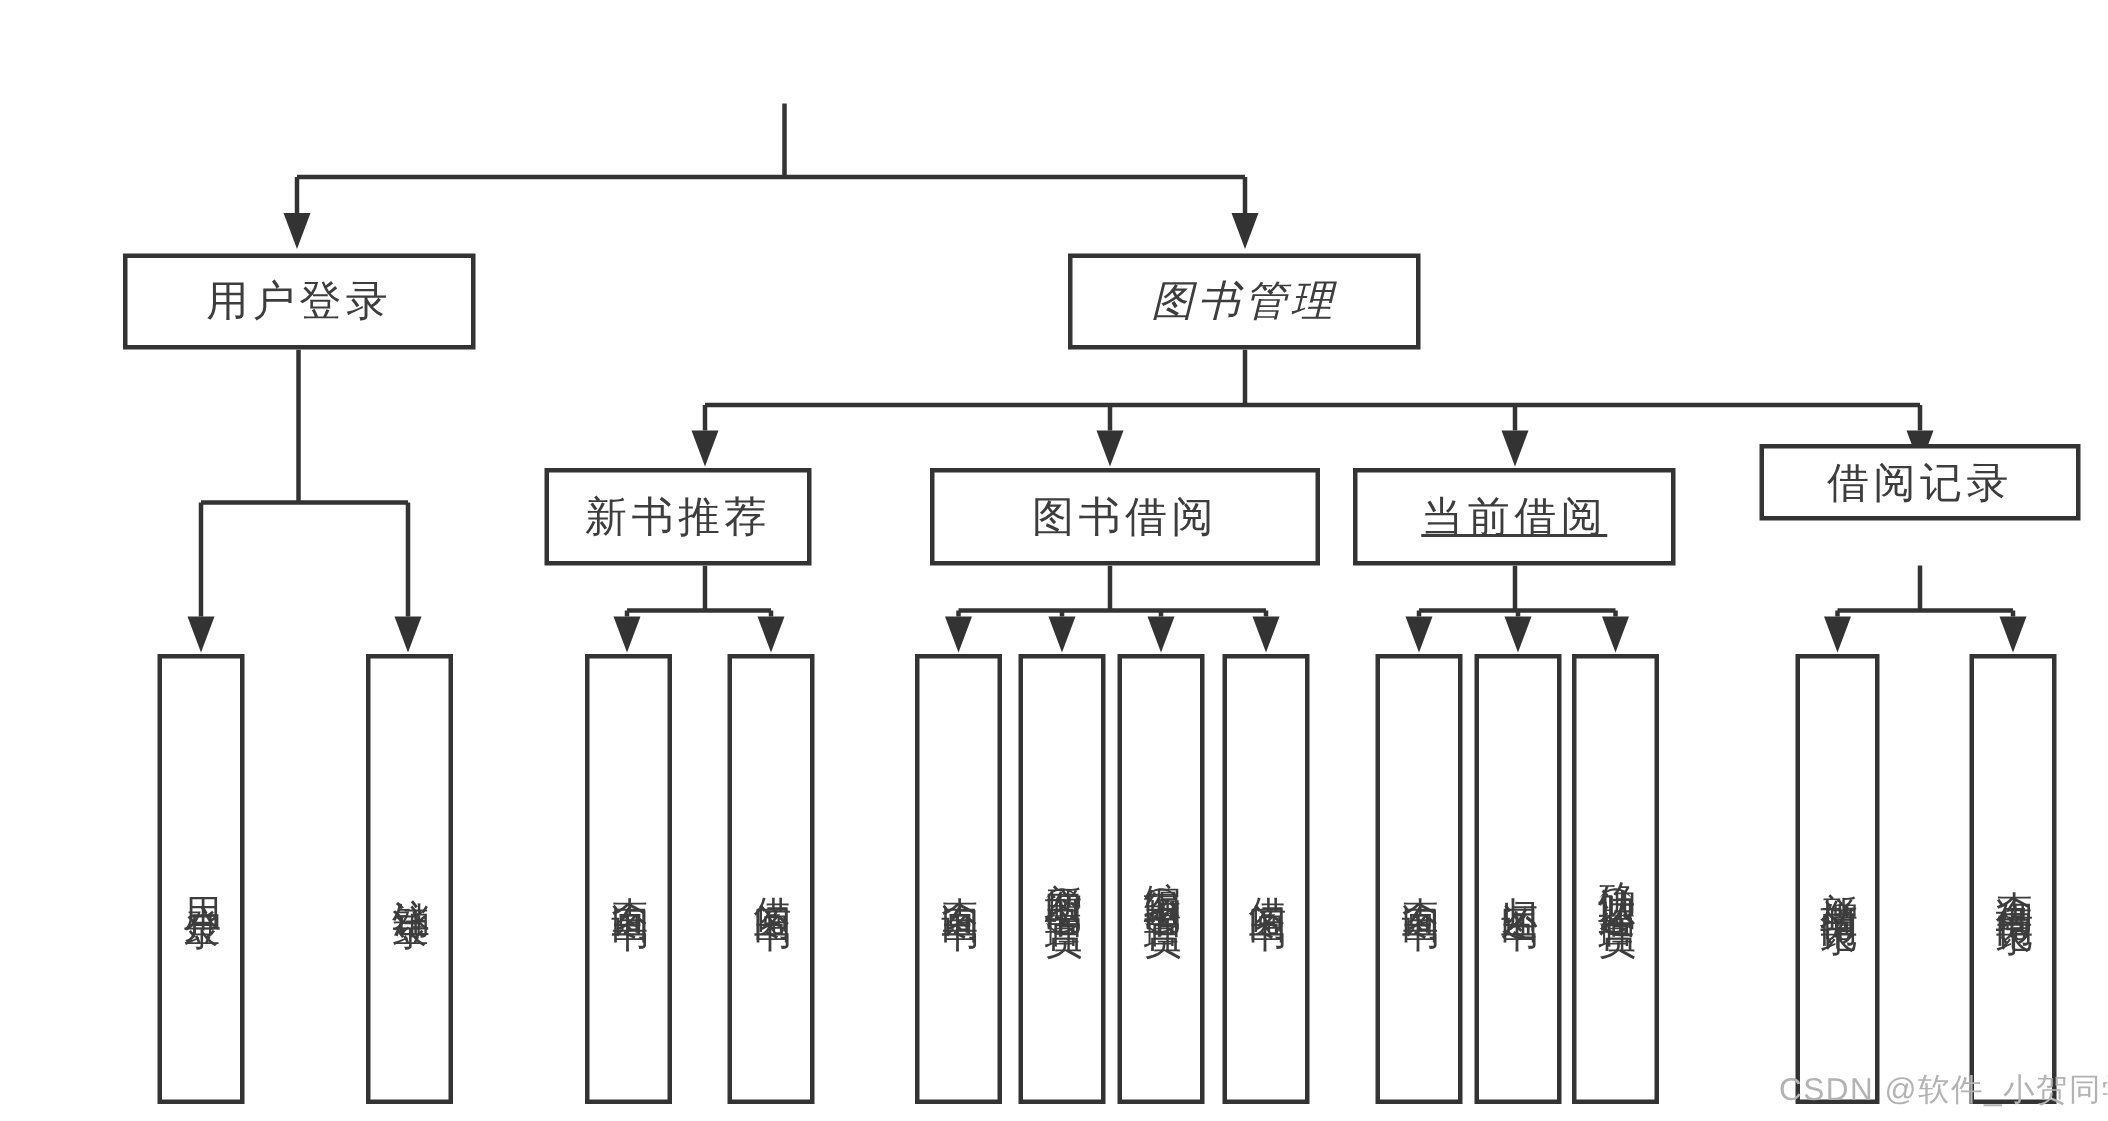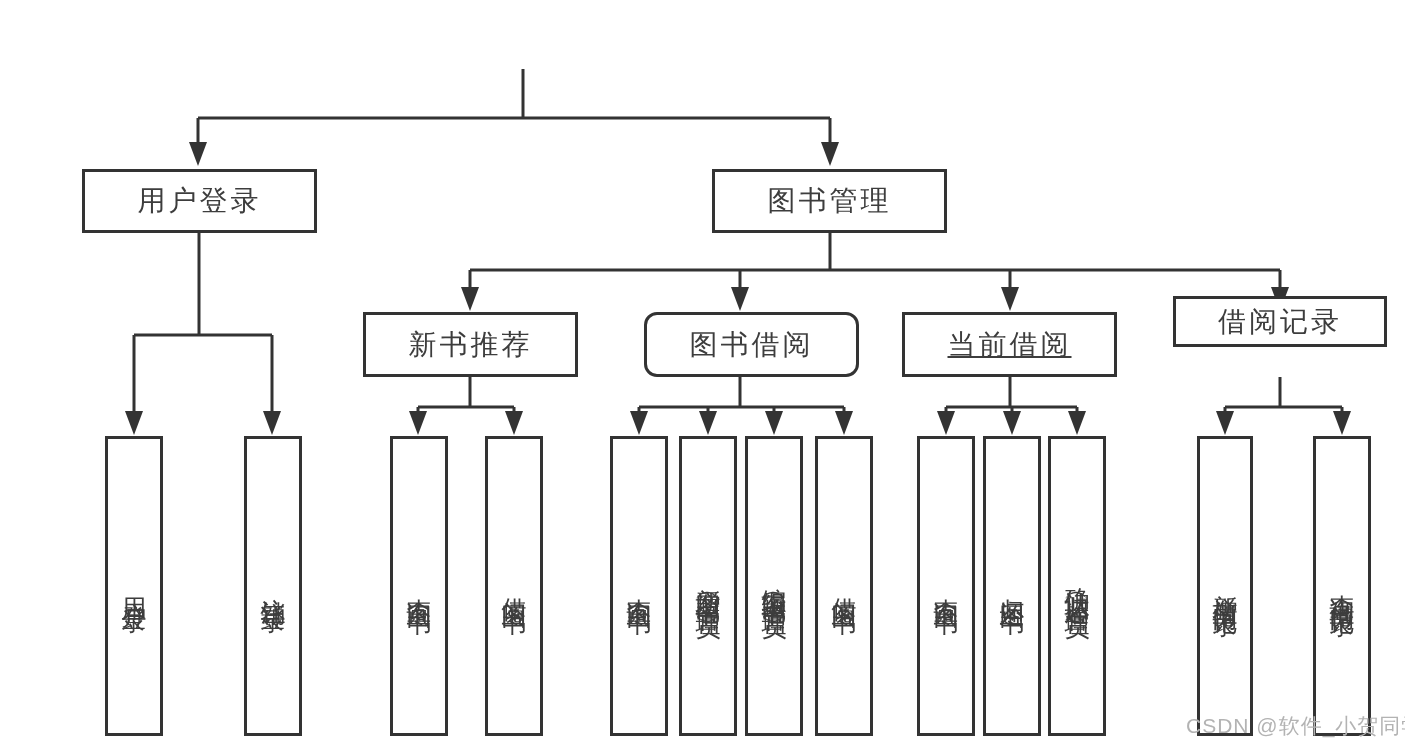--- a/index.html
+++ b/index.html
@@ -139,24 +139,24 @@
     <path d="M1280 377 V407"></path>
     <path d="M1225 407 H1342"></path>
     <path d="M1225 407 V411"></path>
     <path d="M1342 407 V411"></path>
     <polygon points="1216,411 1234,411 1225,435"></polygon>
     <polygon points="1333,411 1351,411 1342,435"></polygon>
   </svg>
 
 
   <div class="hbox" style="left:82px; top:169px; width:235px; height:64px;">用户登录</div>
-  <div class="hbox" style="left:712px; top:169px; width:235px; height:64px;">图书管理</div>
-
-  <div class="hbox" style="left:363px; top:312px; width:215px; height:65px;">新书推荐</div>
-  <div class="hbox" style="left:644px; top:312px; width:215px; height:65px;border-radius:13px;">图书借阅</div>
+  <div class="hbox" style="left:712px; top:169px; width:235px; height:64px;font-style:italic;">图书管理</div>
+
+  <div class="hbox" style="left:363px; top:312px; width:178px; height:65px;">新书推荐</div>
+  <div class="hbox" style="left:620px; top:312px; width:260px; height:65px;">图书借阅</div>
   <div class="hbox" style="left:902px; top:312px; width:215px; height:65px;text-decoration:underline;">当前借阅</div>
   <div class="hbox" style="left:1173px; top:296px; width:214px; height:51px;">借阅记录</div>
 
   <div class="leaf" style="left:105px;">
     <span>用户登录</span>
   </div>
   <div class="leaf" style="left:244px;">
     <span>注销登录</span>
   </div>
 

